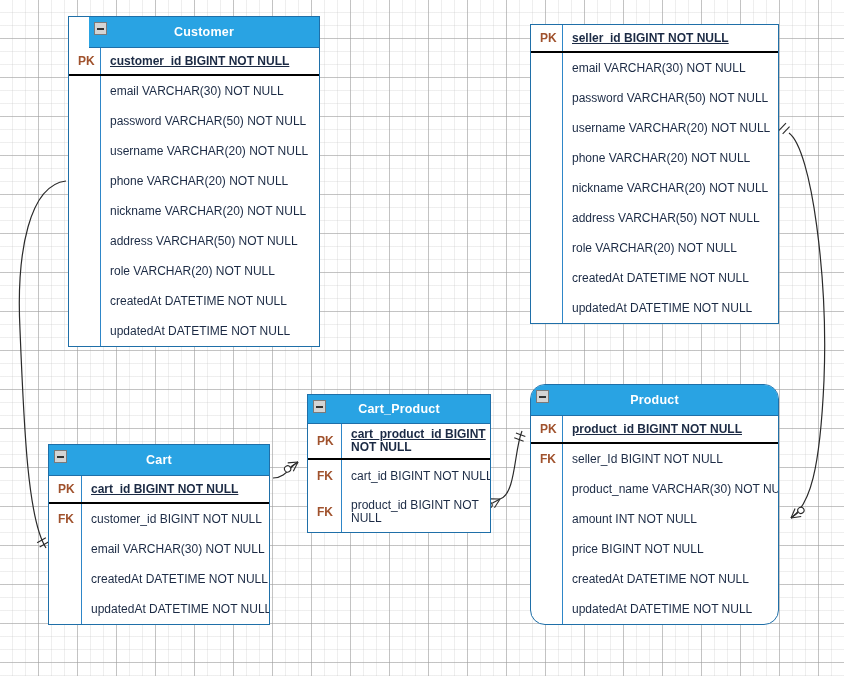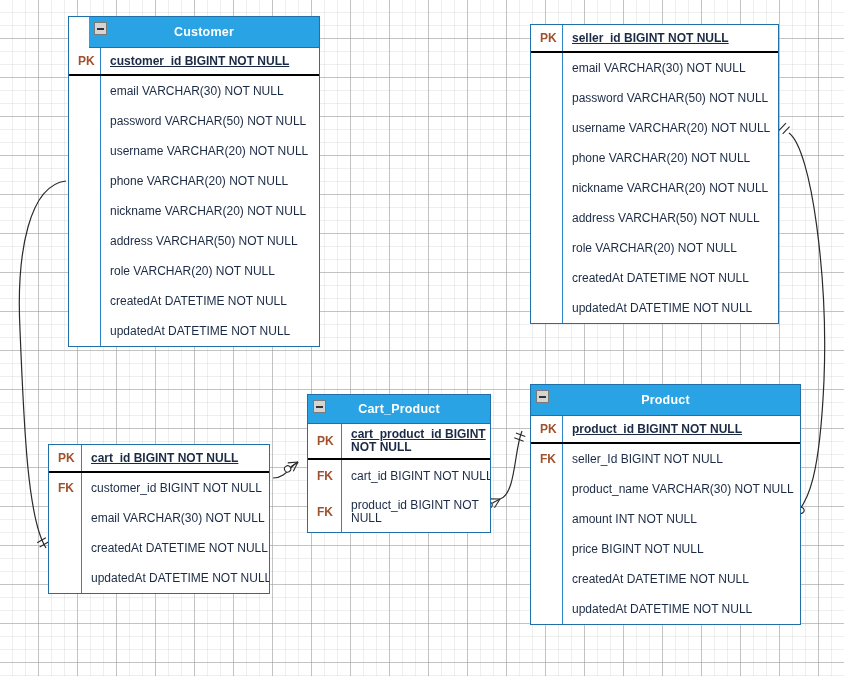--- a/index.html
+++ b/index.html
@@ -285,21 +285,21 @@
           <div class="row" style="height: 32px;">
             <div class="key-cell" style="flex-basis: 34px;">FK</div>
             <div class="attr-cell">cart_id BIGINT NOT NULL</div>
           </div>
           <div class="row" style="height: 40px;">
             <div class="key-cell" style="flex-basis: 34px;">FK</div>
             <div class="attr-cell wrap">product_id BIGINT NOT NULL</div>
           </div>
         </div>
       </div>
-      <div class="entity" style="left: 530px; top: 384px; width: 271px;">
+      <div class="entity" style="left: 530px; top: 384px; width: 249px; border-radius: 15px;">
         <div class="ent-header" style="height: 30px;">
           <div class="collapse-btn">
             <i></i>
           </div>
           <span class="ent-title">Product</span>
         </div>
         <div class="rows">
           <div class="row pk-row" style="height: 28px;">
             <div class="key-cell" style="flex-basis: 32px;">PK</div>
             <div class="attr-cell">
@@ -326,20 +326,26 @@
             <div class="key-cell" style="flex-basis: 32px;"></div>
             <div class="attr-cell">createdAt DATETIME NOT NULL</div>
           </div>
           <div class="row" style="height: 30px;">
             <div class="key-cell" style="flex-basis: 32px;"></div>
             <div class="attr-cell">updatedAt DATETIME NOT NULL</div>
           </div>
         </div>
       </div>
       <div class="entity" style="left: 48px; top: 444px; width: 222px;">
+        <div class="ent-header" style="height: 30px;">
+          <div class="collapse-btn">
+            <i></i>
+          </div>
+          <span class="ent-title">Cart</span>
+        </div>
         <div class="rows">
           <div class="row pk-row" style="height: 28px;">
             <div class="key-cell" style="flex-basis: 33px;">PK</div>
             <div class="attr-cell">
               <span class="u">cart_id BIGINT NOT NULL</span>
             </div>
           </div>
           <div class="row" style="height: 30px;">
             <div class="key-cell" style="flex-basis: 33px;">FK</div>
             <div class="attr-cell">customer_id BIGINT NOT NULL</div>

